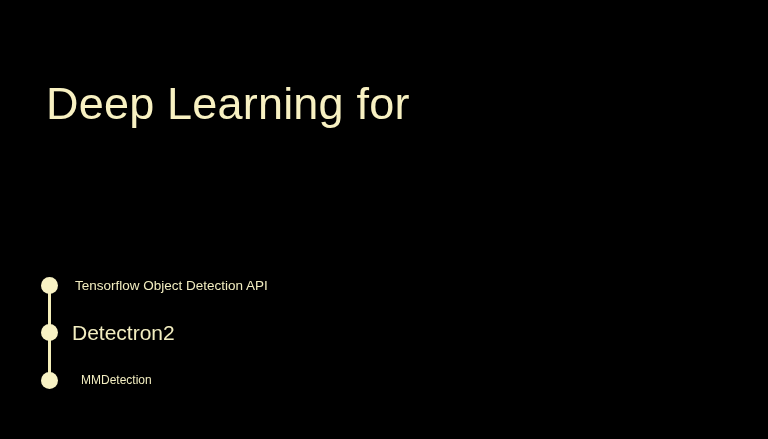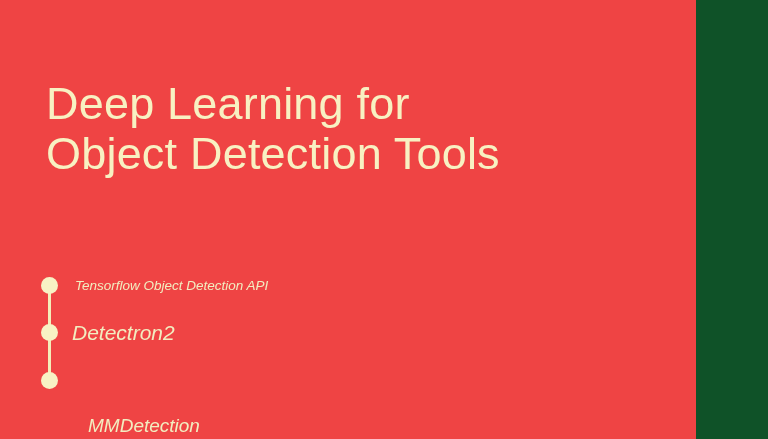--- a/index.html
+++ b/index.html
@@ -7,24 +7,24 @@
     margin: 0;
     padding: 0;
   }
   body {
     background: #0f5228;
     font-family: "Liberation Sans", sans-serif;
   }
 
   .slide {
     position: relative;
-    width: 696px;
+    width: 768px;
     height: 439px;
     overflow: hidden;
-    background: #ef4444;
+    background: #000000;
   }
 
   
   .title-block {
     position: absolute;
     left: 46px;
     top: 79px;
     width: 660px;
   }
   .title-line {
@@ -38,21 +38,20 @@
     white-space: nowrap;
   }
 
   
   .timeline {
     position: absolute;
     left: 0;
     top: 0;
     width: 768px;
     height: 439px;
-    font-style: italic;
   }
   .timeline-rail {
     position: absolute;
     left: 48px;
     top: 285px;
     width: 3px;
     height: 96px;
     background: #f4eeba;
     border-radius: 2px;
   }
@@ -89,35 +88,33 @@
   .tl-item.item-1 { top: 324px; }
   .tl-item.item-1 .tl-label {
     left: 72px;
     top: -1px;
     font-size: 21px;
     line-height: 19px;
   }
 
   .tl-item.item-2 { top: 372px; }
   .tl-item.item-2 .tl-label {
-    left: 88px;
+    left: 81px;
     top: -1px;
-    font-size: 19px;
+    font-size: 12px;
     line-height: 19px;
-    margin-top: 45px;
   }
 </style>
 </head>
 <body>
 
 <div class="slide">
 
   <div class="title-block">
     <span class="title-line">Deep Learning for</span>
-    <span class="title-line">Object Detection Tools</span>
   </div>
 
   <div class="timeline">
 
     <div class="timeline-rail"></div>
 
     <div class="tl-item item-0">
       <span class="node"></span>
       <span class="tl-label">Tensorflow Object Detection API</span>
     </div>

